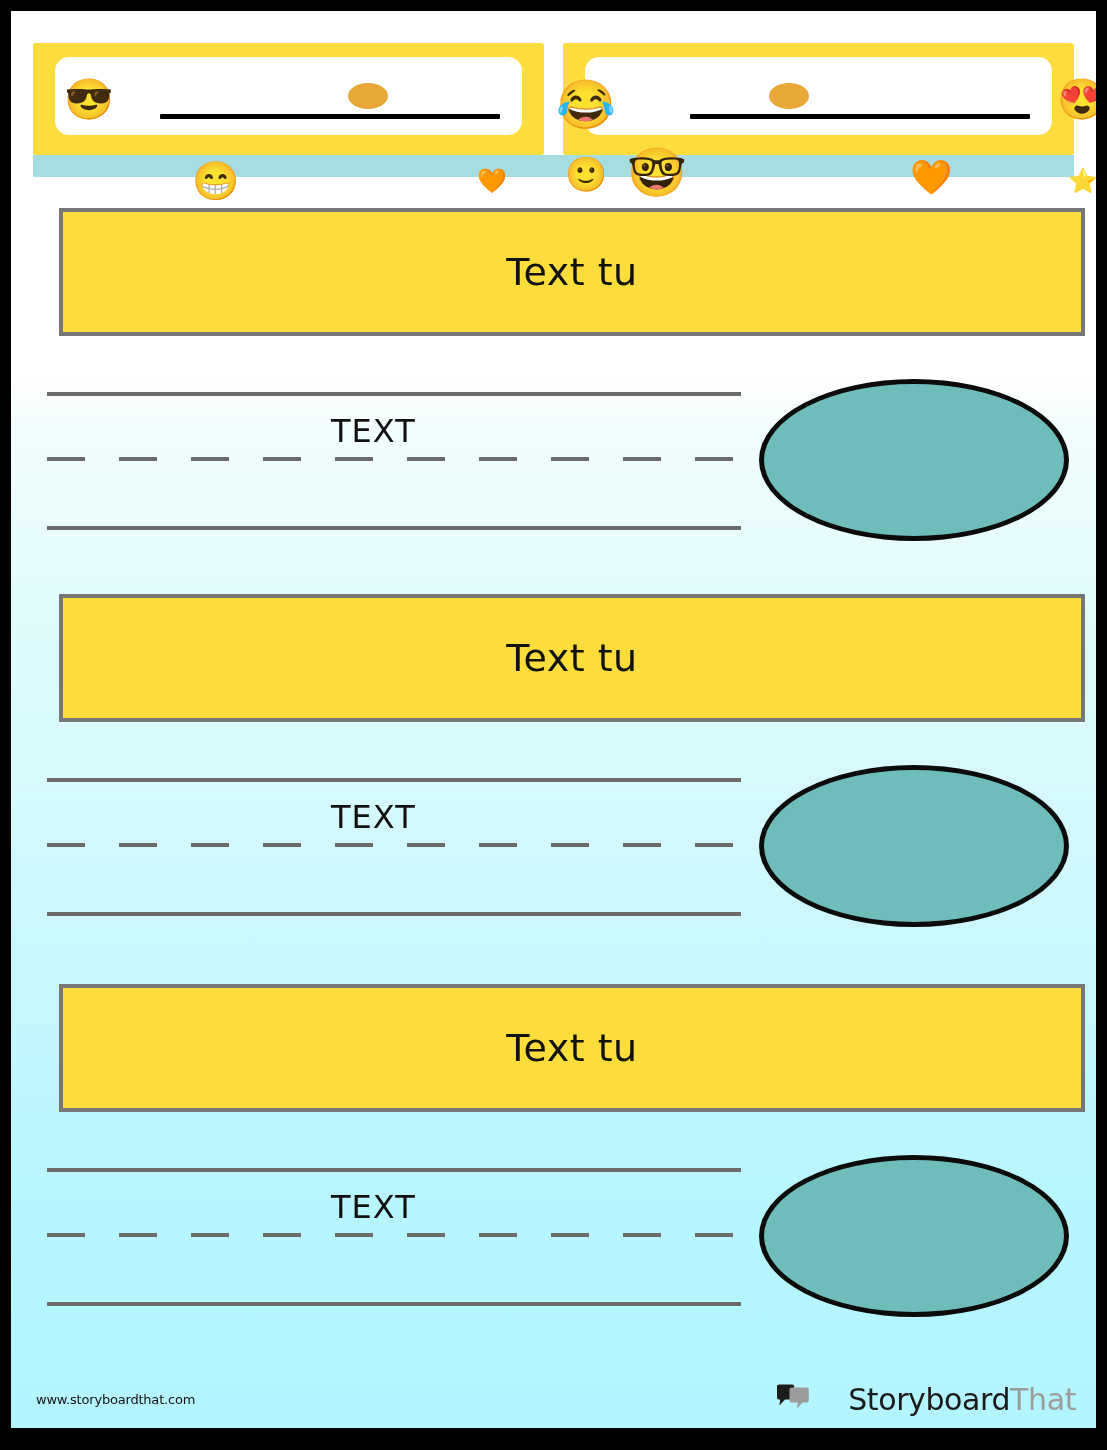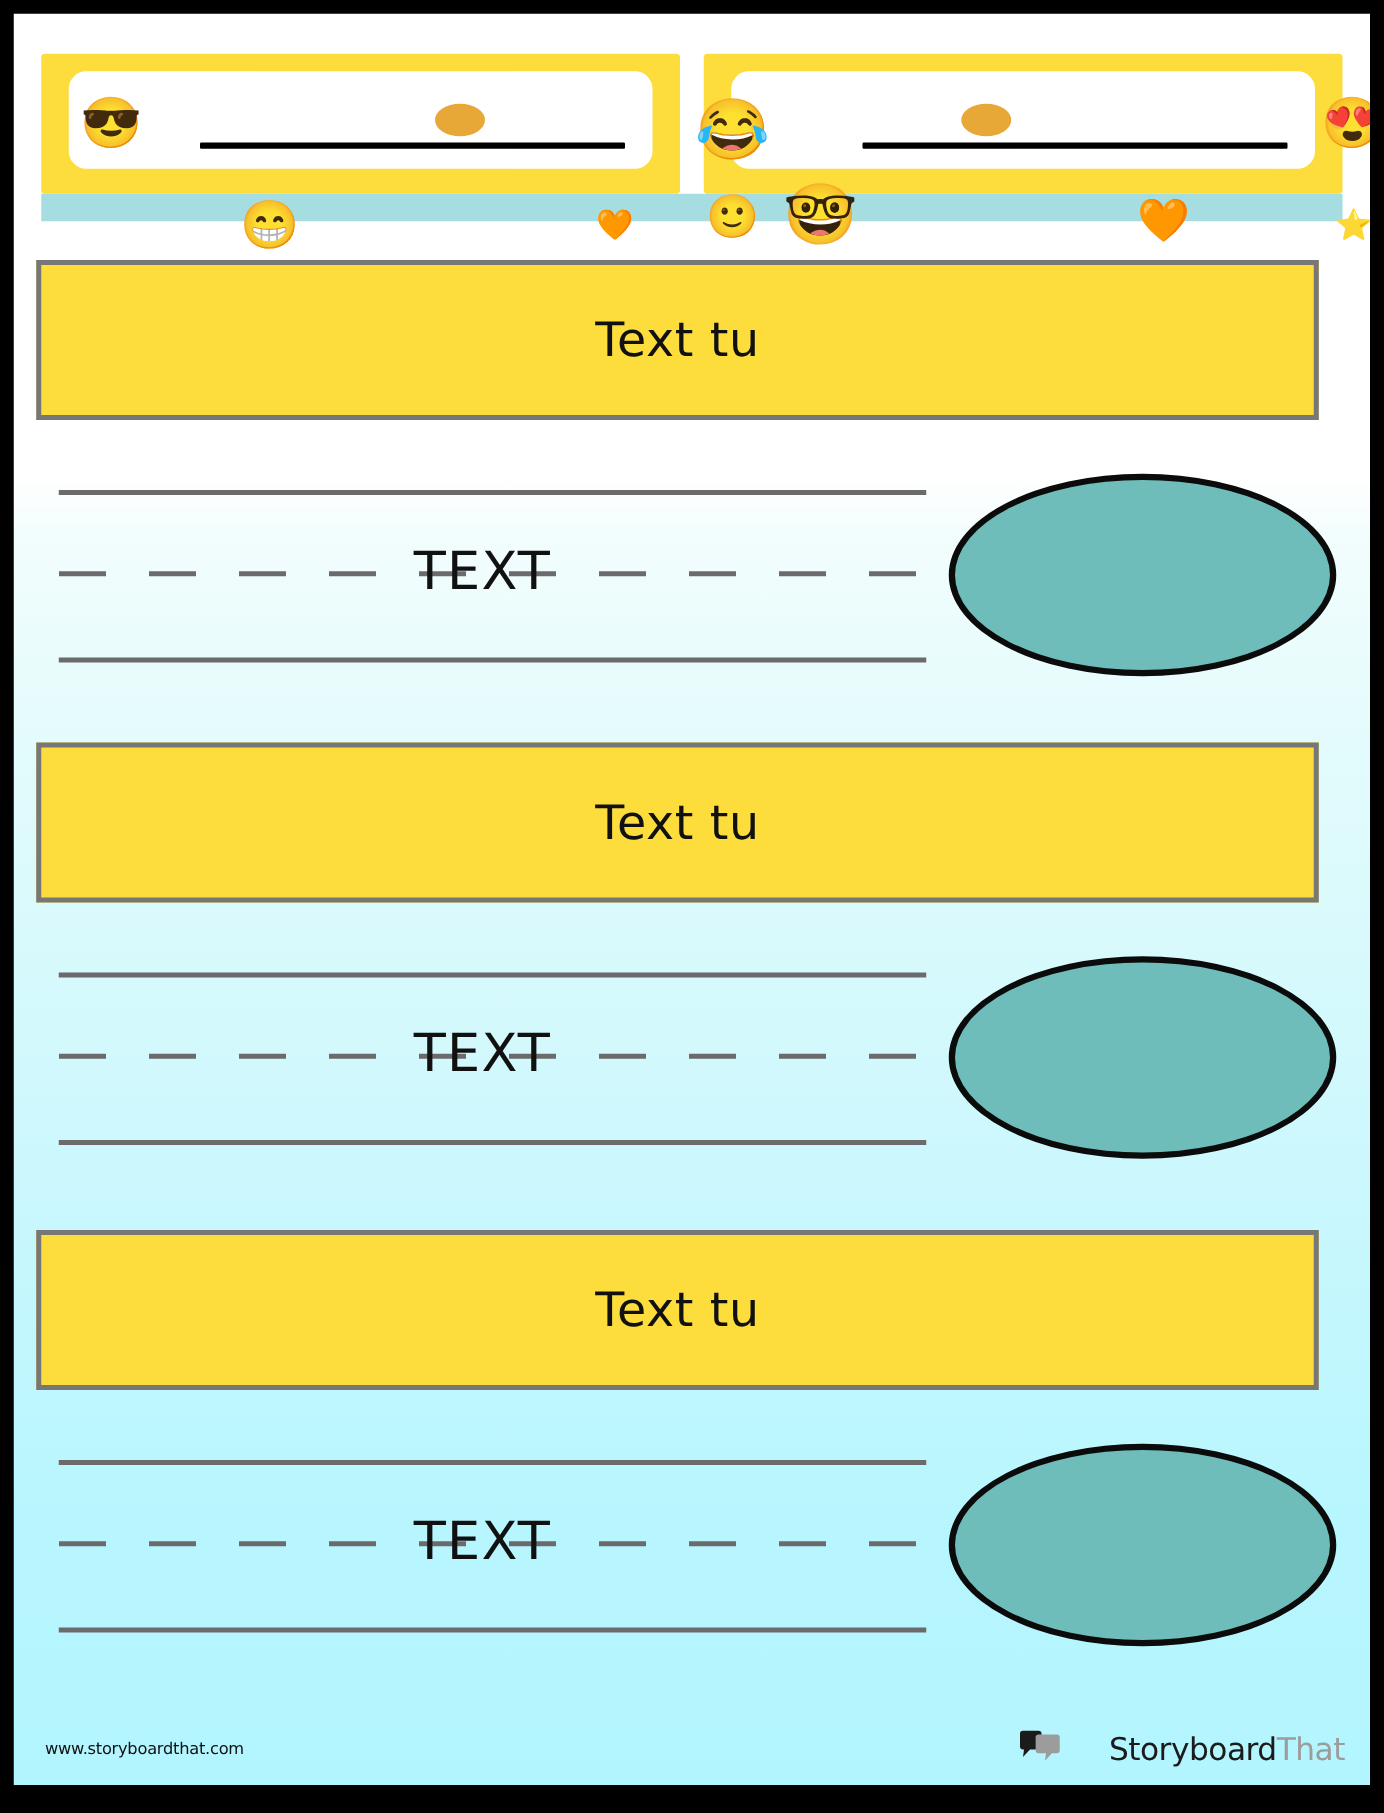--- a/index.html
+++ b/index.html
@@ -87,21 +87,21 @@
   }
   .blob {
     position: absolute;
     background: #e8a838;
     border-radius: 50%;
   }
 
   
   .prompt-bar {
     position: absolute;
-    left: 18px;
+    left: 48px;
     width: 1026px;
     height: 128px;
     background: #fcdd3c;
     border: 4px solid #777777;
     box-sizing: border-box;
     display: flex;
     align-items: center;
     justify-content: center;
   }
   .prompt-text {
@@ -133,23 +133,23 @@
     top: 83px;
     width: 694px;
     height: 4px;
     background: repeating-linear-gradient(to right,
         #6b6b6b 0px, #6b6b6b 38px,
         rgba(0,0,0,0) 38px, rgba(0,0,0,0) 72px);
   }
   .line-word {
     position: absolute;
     left: 320px;
-    top: 58px;
-    font-family: "DejaVu Sans", sans-serif;
-    font-size: 42px;
+    top: 38px;
+    font-family: "DejaVu Sans", sans-serif;
+    font-size: 32px;
     font-weight: 400;
     color: #111111;
     letter-spacing: 1px;
   }
   .draw-ellipse {
     position: absolute;
     left: 748px;
     top: 5px;
     width: 310px;
     height: 162px;
@@ -174,21 +174,21 @@
     position: absolute;
     right: 20px;
     top: 1371px;
     height: 34px;
     display: flex;
     align-items: center;
     gap: 8px;
   }
   #logo-wordmark {
     font-family: "DejaVu Sans", sans-serif;
-    font-size: 25px;
+    font-size: 30px;
     letter-spacing: -0.4px;
     white-space: nowrap;
     margin-left: 30px;
   }
   #logo-wordmark .w1 { color: #1b1b1b; }
   #logo-wordmark .w2 { color: #9c9c9c; }
 </style>
 </head>
 <body>
 

